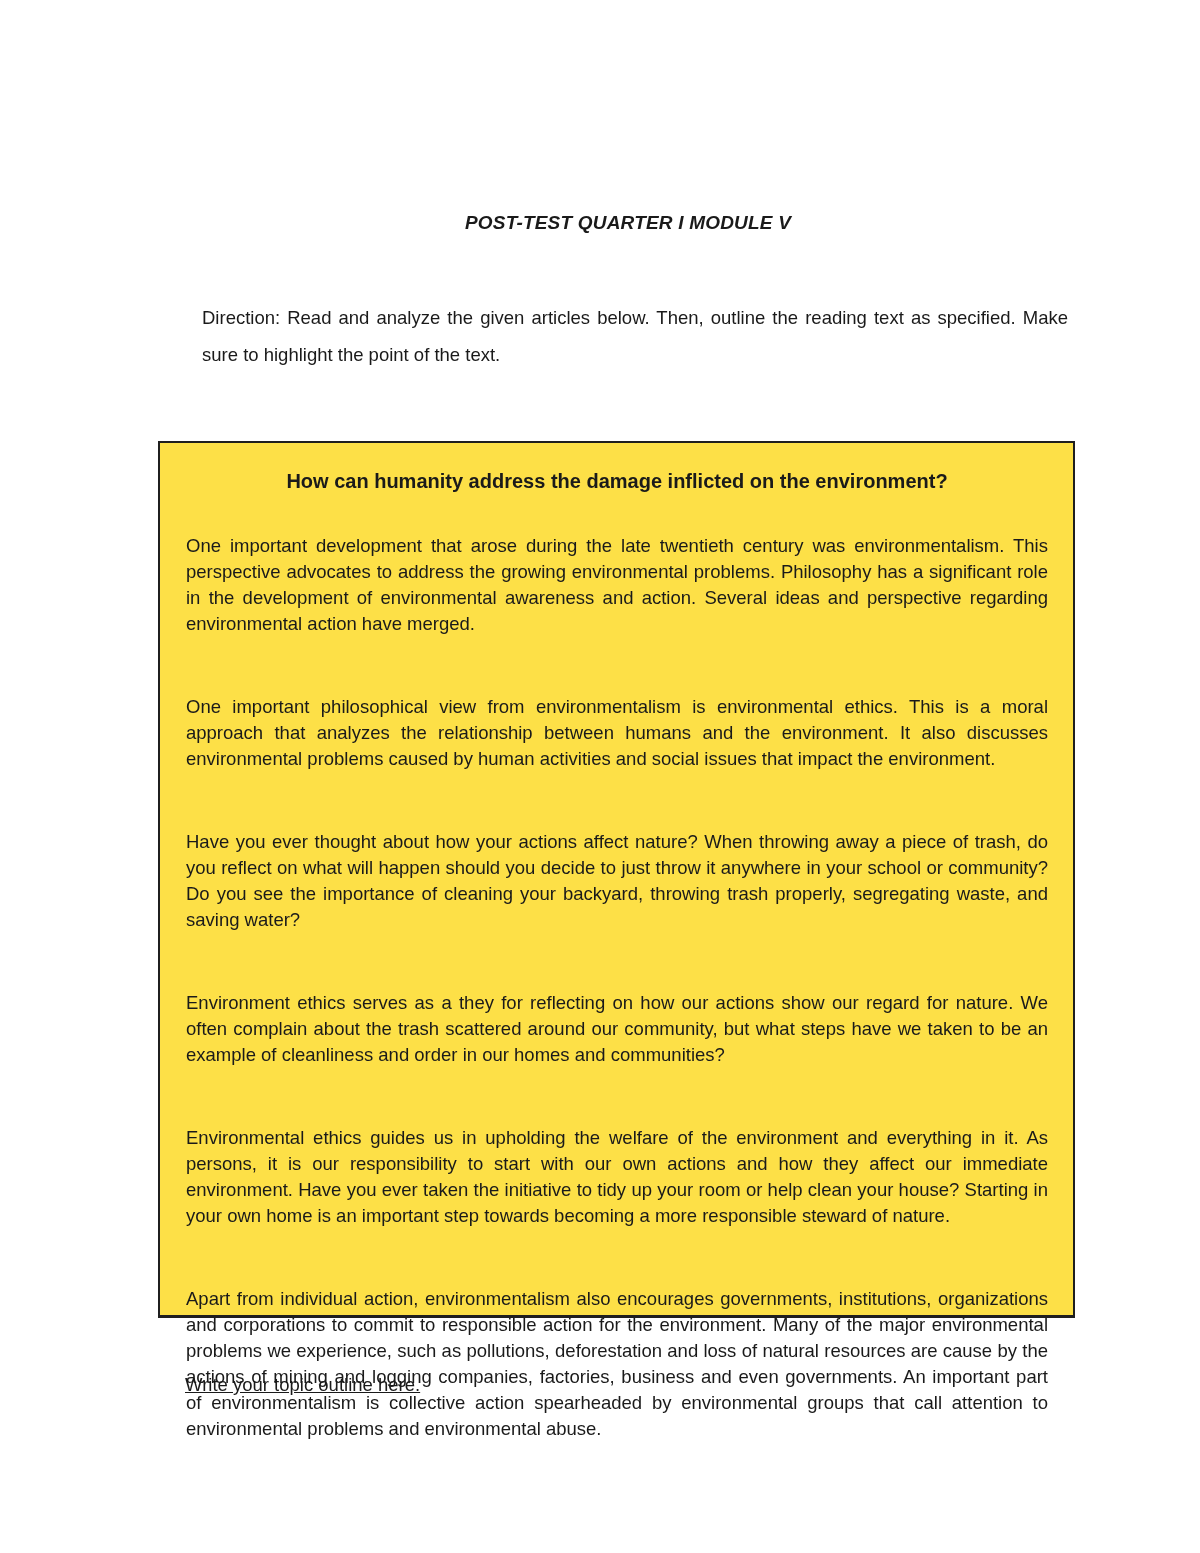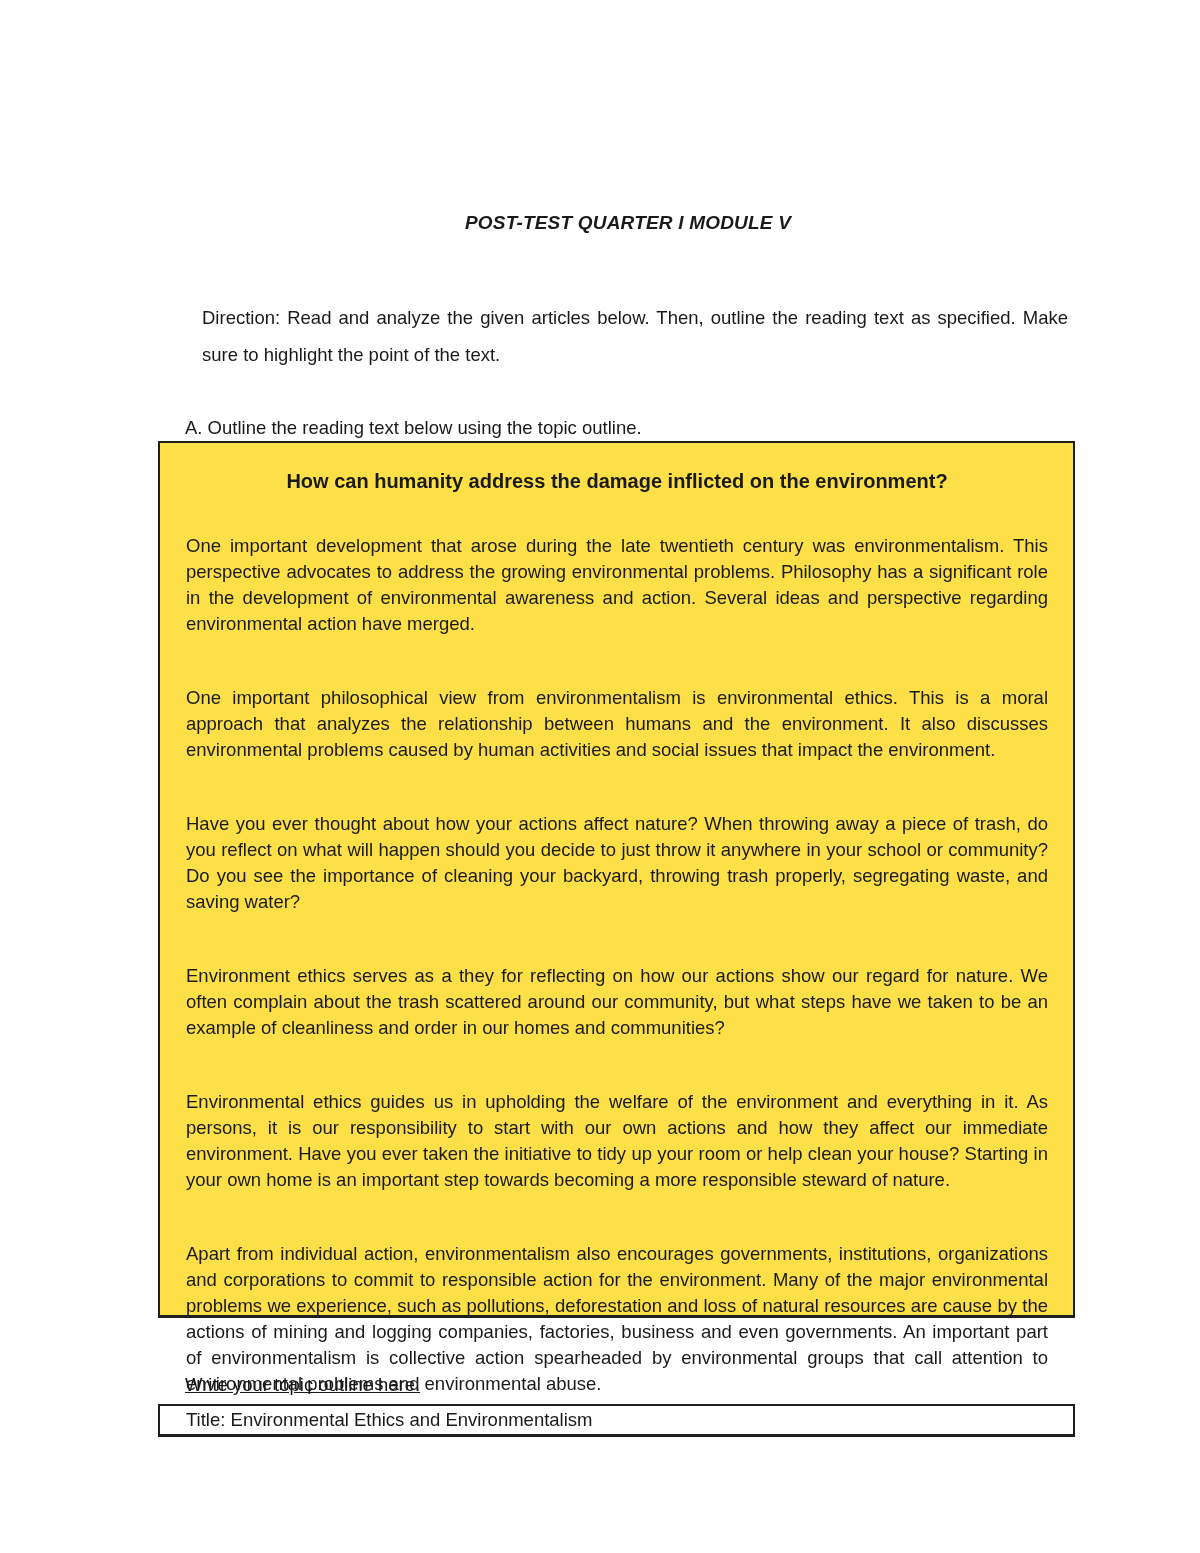--- a/index.html
+++ b/index.html
@@ -58,21 +58,21 @@
     text-align: center;
     font-size: 20px;
     font-weight: bold;
     line-height: 26px;
     margin-top: 2px;
   }
   .article-box p {
     font-size: 18.5px;
     line-height: 26px;
     text-align: justify;
-    margin-top: 20px;
+    margin-top: 29px;
   }
   .article-box p.first {
     margin-top: 11px;
   }
   .outline-prompt {
     position: absolute;
     top: 1332px;
     left: 143px;
     width: 894px;
     font-size: 18.5px;
@@ -95,31 +95,27 @@
 </style>
 </head>
 <body>
 
 <div class="page">
 
   <div class="doc-title">POST-TEST QUARTER I MODULE V</div>
 
   <div class="direction">Direction: Read and analyze the given articles below. Then, outline the reading text as specified. Make sure to highlight the point of the text.</div>
 
-  <div class="section-a">A. Outline the reading text below using the topic outline.</div>
 
   <div class="article-box">
     <div class="article-heading">How can humanity address the damage inflicted on the environment?</div>
     <p class="first">One important development that arose during the late twentieth century was environmentalism. This perspective advocates to address the growing environmental problems. Philosophy has a significant role in the development of environmental awareness and action. Several ideas and perspective regarding environmental action have merged.</p>
     <p>One important philosophical view from environmentalism is environmental ethics. This is a moral approach that analyzes the relationship between humans and the environment. It also discusses environmental problems caused by human activities and social issues that impact the environment.</p>
     <p>Have you ever thought about how your actions affect nature? When throwing away a piece of trash, do you reflect on what will happen should you decide to just throw it anywhere in your school or community? Do you see the importance of cleaning your backyard, throwing trash properly, segregating waste, and saving water?</p>
     <p>Environment ethics serves as a they for reflecting on how our actions show our regard for nature. We often complain about the trash scattered around our community, but what steps have we taken to be an example of cleanliness and order in our homes and communities?</p>
     <p>Environmental ethics guides us in upholding the welfare of the environment and everything in it. As persons, it is our responsibility to start with our own actions and how they affect our immediate environment. Have you ever taken the initiative to tidy up your room or help clean your house? Starting in your own home is an important step towards becoming a more responsible steward of nature.</p>
     <p>Apart from individual action, environmentalism also encourages governments, institutions, organizations and corporations to commit to responsible action for the environment. Many of the major environmental problems we experience, such as pollutions, deforestation and loss of natural resources are cause by the actions of mining and logging companies, factories, business and even governments. An important part of environmentalism is collective action spearheaded by environmental groups that call attention to environmental problems and environmental abuse.</p>
   </div>
 
   <div class="outline-prompt">Write your topic outline here.</div>
 
-  <div class="title-row">
-    <span>Title: Environmental Ethics and Environmentalism</span>
-  </div>
 
 </div>
 
 </body></html>

